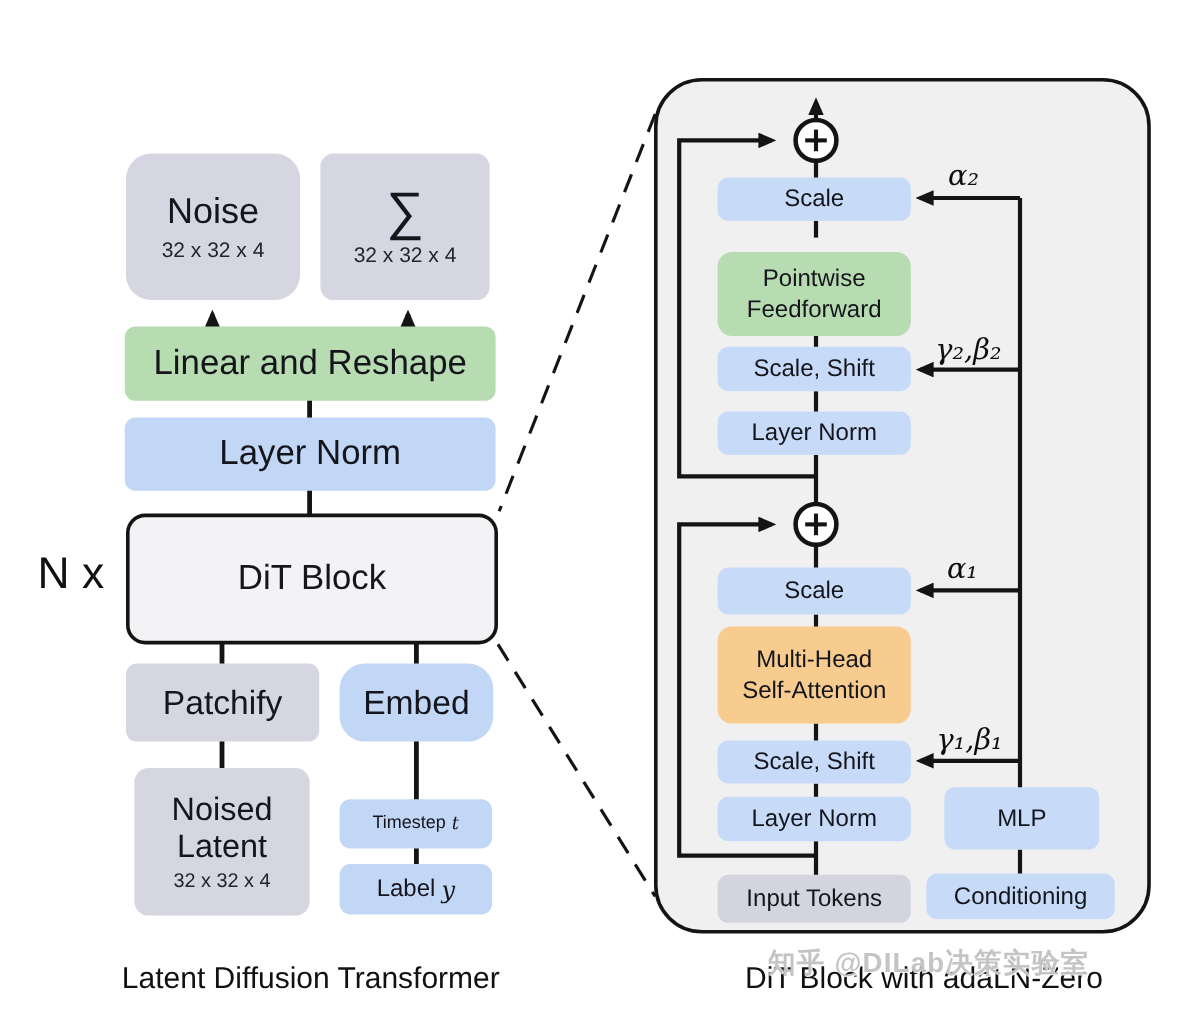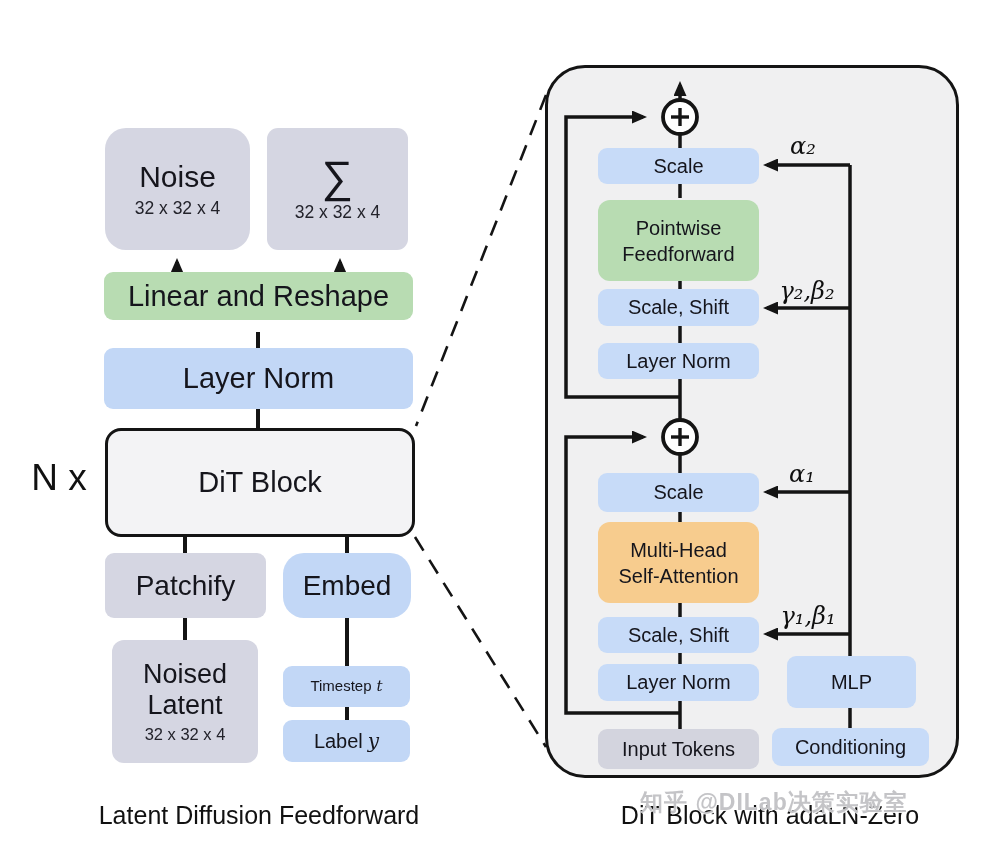--- a/index.html
+++ b/index.html
@@ -104,21 +104,21 @@
   <div class="box gray" style="left:105px;top:128px;width:145px;height:122px;border-radius:21px;">
     <div style="font-size:30px;">Noise</div>
     <div class="box-dims">32 x 32 x 4</div>
   </div>
 
   <div class="box gray" style="left:267px;top:128px;width:141px;height:122px;border-radius:11px;">
     <div style="font-size:44px;line-height:1;">∑</div>
     <div class="box-dims">32 x 32 x 4</div>
   </div>
 
-  <div class="box green" style="left:104px;top:272px;width:309px;height:48px;font-size:29px;">Linear and Reshape</div>
+  <div class="box green" style="left:104px;top:272px;width:309px;height:62px;font-size:29px;">Linear and Reshape</div>
 
   <div class="box blue" style="left:104px;top:348px;width:309px;height:61px;font-size:29px;">Layer Norm</div>
 
   <div class="nx" style="left:26px;top:457px;width:66px;text-align:center;">N x</div>
 
   <div class="box outline" style="left:105px;top:428px;width:310px;height:109px;font-size:29px;">DiT Block</div>
 
   <div class="box gray" style="left:105px;top:553px;width:161px;height:65px;font-size:28px;">Patchify</div>
 
   <div class="box blue" style="left:283px;top:553px;width:128px;height:65px;font-size:28px;border-radius:21px;">Embed</div>
@@ -131,27 +131,27 @@
   <div class="box blue" style="left:283px;top:666px;width:127px;height:41px;font-size:15px;flex-direction:row;">
     <span>Timestep</span>
     <span class="mvar">t</span>
   </div>
 
   <div class="box blue" style="left:283px;top:720px;width:127px;height:42px;font-size:20px;flex-direction:row;">
     <span>Label</span>
     <span class="mvar">y</span>
   </div>
 
-  <div class="caption" style="left:59px;top:801px;width:400px;">Latent Diffusion Feedforward</div>
+  <div class="caption" style="left:59px;top:801px;width:400px;">Latent Diffusion Transformer</div>
 
   <div class="panel"></div>
 
   <div class="box blue2" style="left:598px;top:148px;width:161px;height:36px;font-size:20px;">Scale</div>
 
-  <div class="box green" style="left:598px;top:200px;width:161px;height:81px;font-size:20px;line-height:1.3;border-radius:12px;padding:0 18px;">Pointwise Feedforward</div>
+  <div class="box green" style="left:598px;top:210px;width:161px;height:70px;font-size:20px;line-height:1.3;border-radius:12px;padding:0 18px;">Pointwise Feedforward</div>
 
   <div class="box blue2" style="left:598px;top:289px;width:161px;height:37px;font-size:20px;">Scale, Shift</div>
 
   <div class="box blue2" style="left:598px;top:343px;width:161px;height:36px;font-size:20px;">Layer Norm</div>
 
   <div class="box blue2" style="left:598px;top:473px;width:161px;height:39px;font-size:20px;">Scale</div>
 
   <div class="box orange" style="left:598px;top:522px;width:161px;height:81px;font-size:20px;line-height:1.3;border-radius:12px;padding:0 14px;">Multi-Head Self-Attention</div>
 
   <div class="box blue2" style="left:598px;top:617px;width:161px;height:36px;font-size:20px;">Scale, Shift</div>

